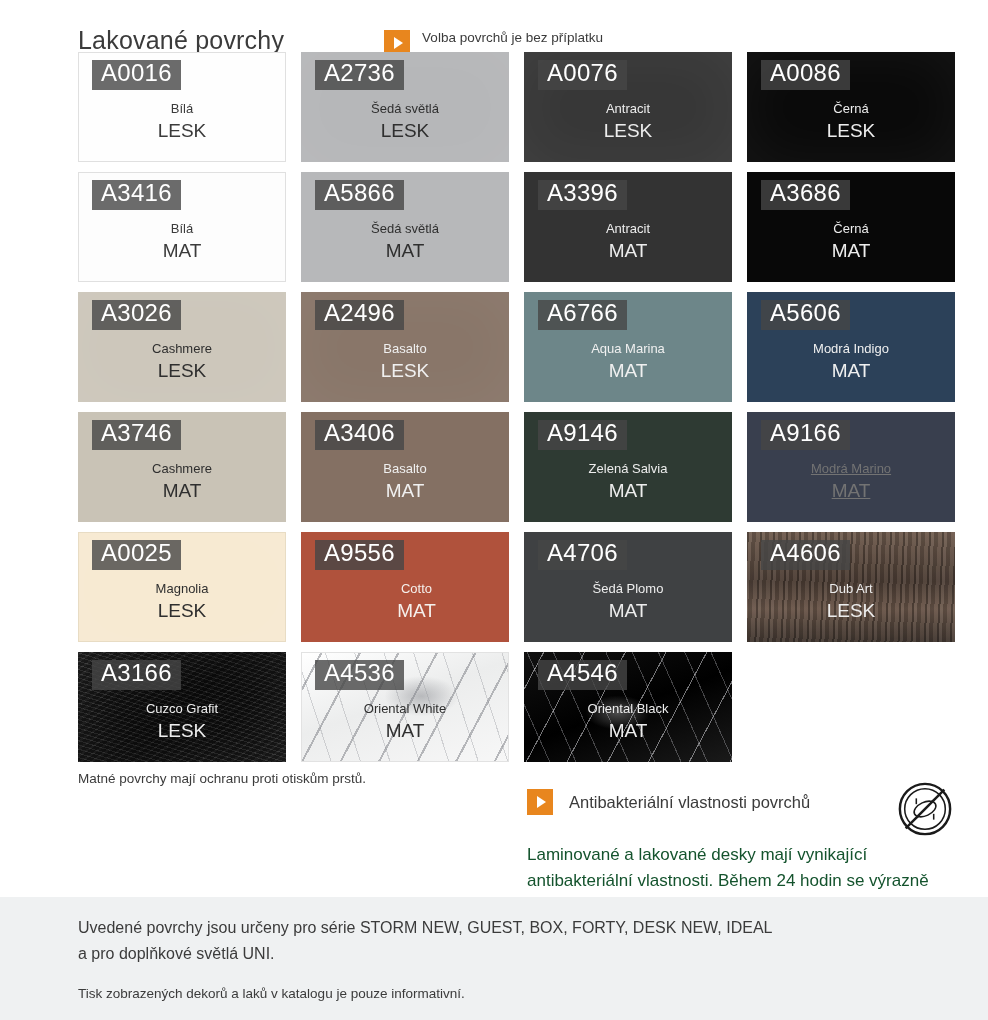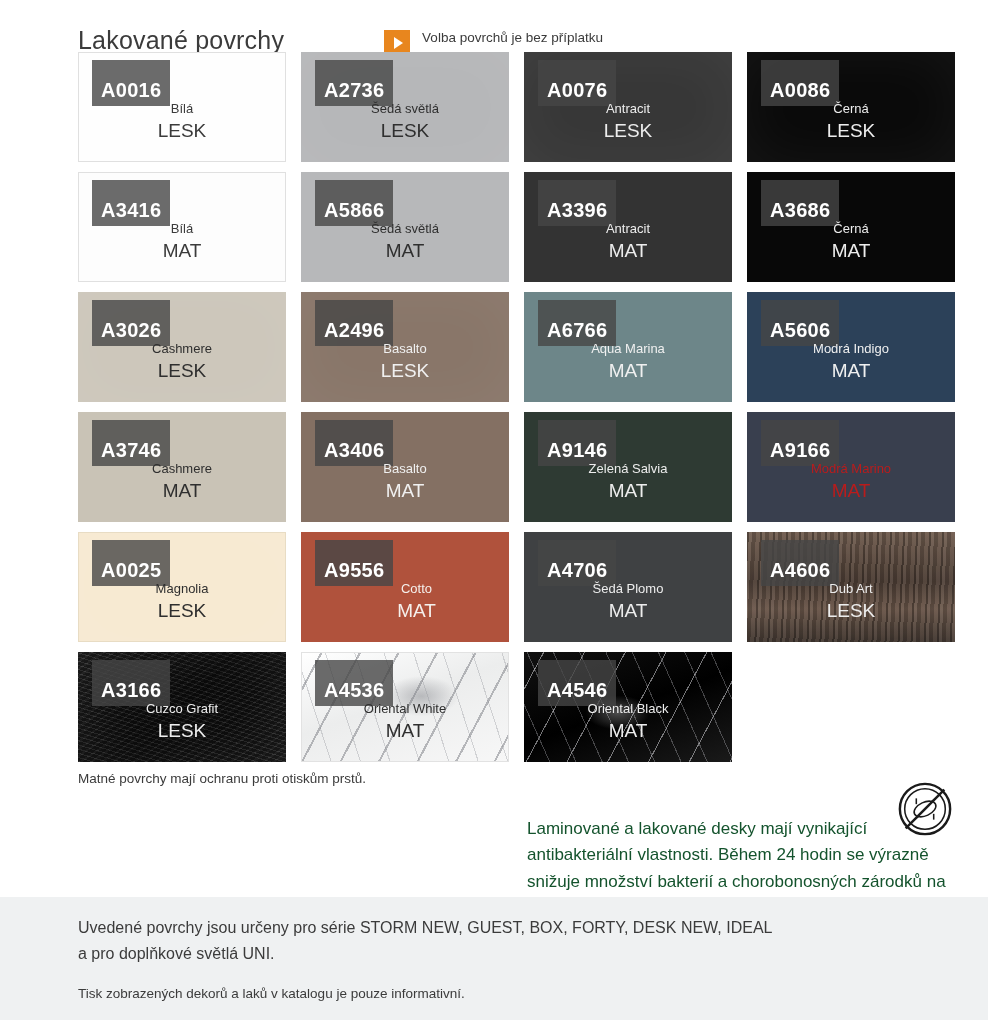--- a/index.html
+++ b/index.html
@@ -76,25 +76,24 @@
   }
   .swatch .bg {
     position: absolute;
     inset: 0;
   }
   .code {
     position: absolute;
     left: 14px; top: 8px;
     background: rgba(70,70,70,0.80);
     color: #ffffff;
-    font-size: 20px;
-    padding: 20px 9px 5px 9px;
+    font-size: 24px;
+    padding: 0 9px 5px 9px;
     line-height: 1.05;
     letter-spacing: 0.3px;
-    font-weight: bold;
   }
   .labels {
     position: absolute;
     left: 0; right: 0;
     top: 48px;
     text-align: center;
     line-height: 1.42;
   }
   .nm { font-size: 13px; display: block; }
   .fin { font-size: 19px; display: block; }
@@ -315,21 +314,21 @@
         <div class="bg" style="background: rgb(46, 58, 51);"></div>
         <div class="code">A9146</div>
         <div class="labels" style="color: rgb(237, 237, 237);">
           <span class="nm">Zelená Salvia</span>
           <span class="fin">MAT</span>
         </div>
       </div>
       <div class="swatch">
         <div class="bg" style="background: rgb(57, 63, 78);"></div>
         <div class="code">A9166</div>
-        <div class="labels" style="color: #b91c1c;">
+        <div class="labels" style="color: #737373; text-decoration: underline;">
           <span class="nm">Modrá Marino</span>
           <span class="fin">MAT</span>
         </div>
       </div>
       <div class="swatch">
         <div class="bg sheen-gloss" style="background: rgb(247, 234, 210); border: 1px solid rgb(232, 220, 196);"></div>
         <div class="code">A0025</div>
         <div class="labels" style="color: rgb(47, 47, 47);">
           <span class="nm">Magnolia</span>
           <span class="fin">LESK</span>
@@ -381,20 +380,26 @@
         <div class="labels" style="color: rgb(237, 237, 237);">
           <span class="nm">Oriental Black</span>
           <span class="fin">MAT</span>
         </div>
       </div>
     </div>
 
   <div class="matte-note">Matné povrchy mají ochranu proti otiskům prstů.</div>
 
   <div class="anti-block">
+    <div class="anti-head">
+      <div class="flag-box">
+          <span class="chev"></span>
+        </div>
+      <div class="anti-title">Antibakteriální vlastnosti povrchů</div>
+    </div>
     <div class="anti-body">Laminované a lakované desky mají vynikající antibakteriální vlastnosti. Během 24 hodin se výrazně snižuje množství bakterií a chorobonosných zárodků na povrchu nábytku.</div>
     <svg class="anti-icon" viewBox="0 0 60 60">
       <circle cx="30" cy="30" r="26" fill="none" stroke="#1a1a1a" stroke-width="2.5"></circle>
       <circle cx="30" cy="30" r="21" fill="none" stroke="#1a1a1a" stroke-width="1.6"></circle>
       <g stroke="#1a1a1a" stroke-width="1.6" fill="none">
         <ellipse cx="30" cy="30" rx="12" ry="7" transform="rotate(-25 30 30)"></ellipse>
         <line x1="21" y1="25" x2="21" y2="19"></line>
         <line x1="39" y1="35" x2="39" y2="41"></line>
         <line x1="24" y1="37" x2="19" y2="41"></line>
         <line x1="36" y1="23" x2="41" y2="19"></line>

